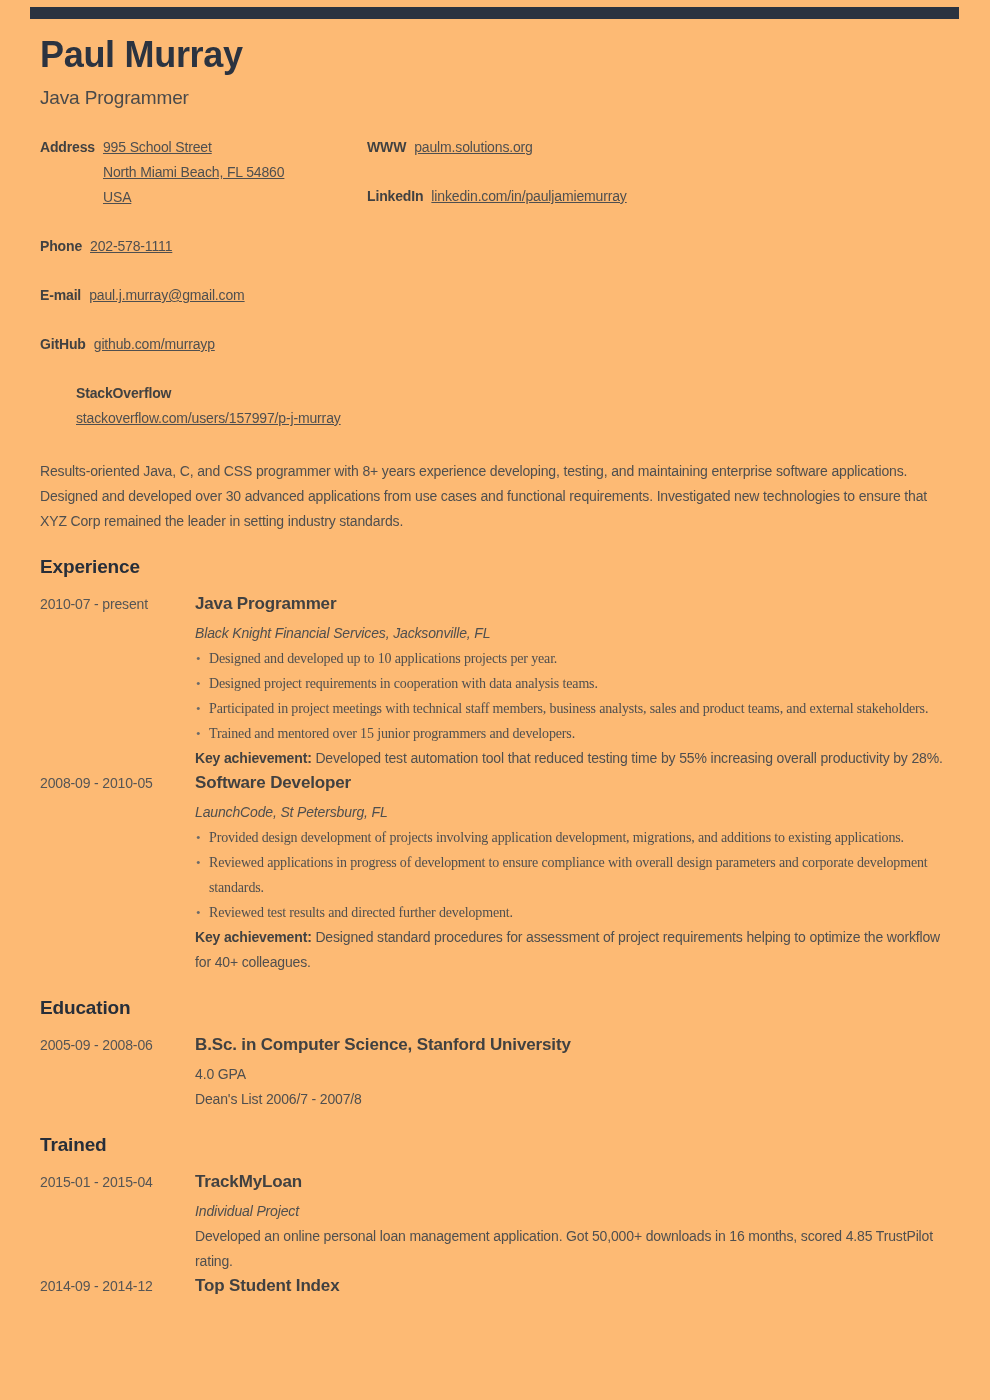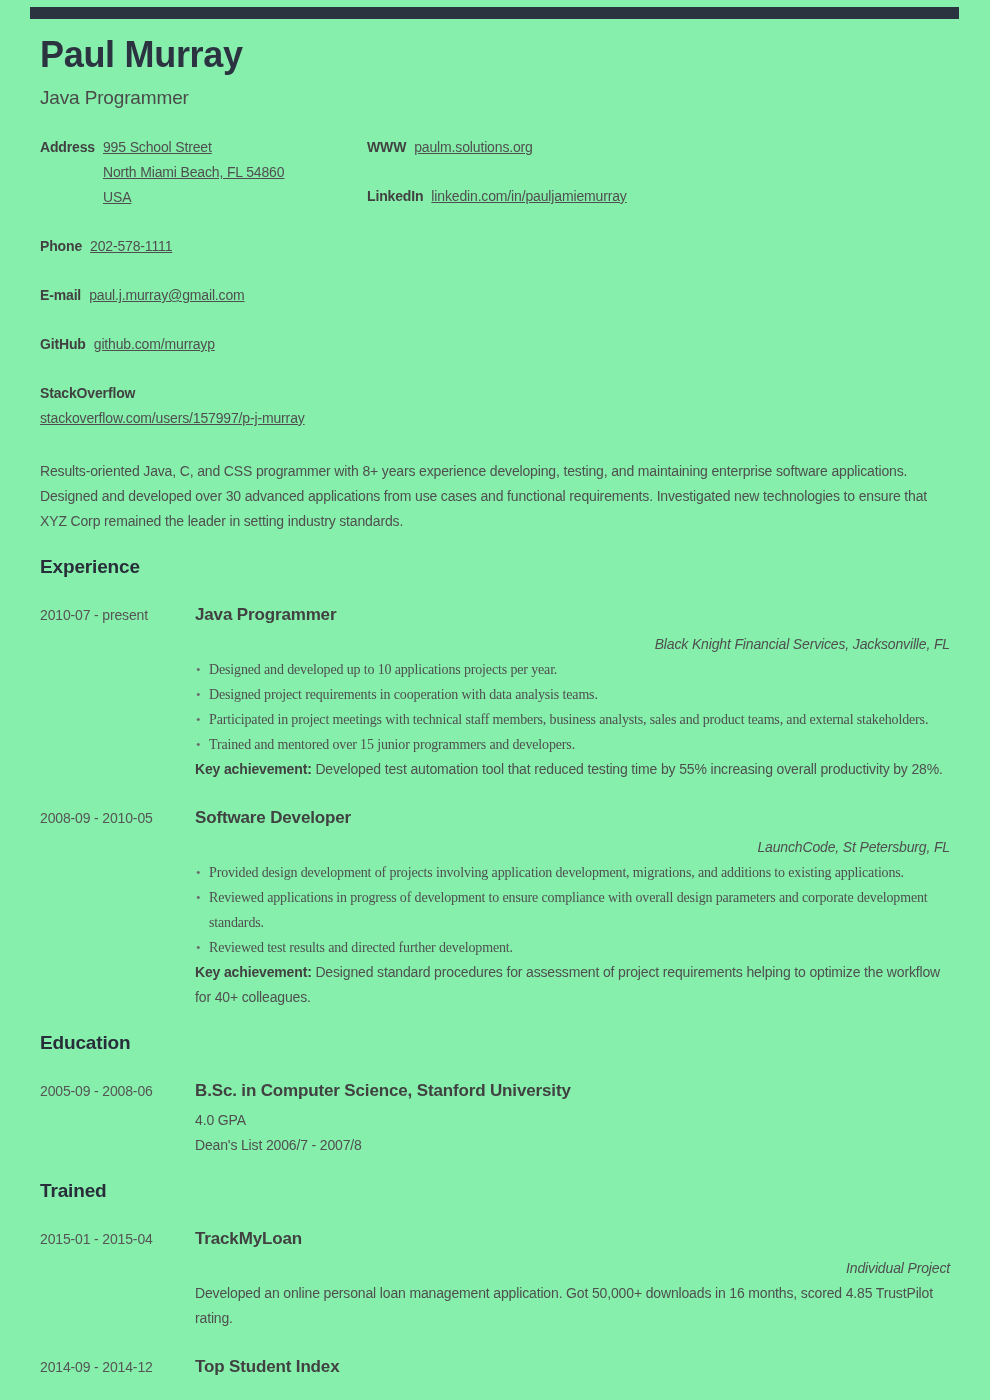--- a/index.html
+++ b/index.html
@@ -1,21 +1,21 @@
 <!DOCTYPE html>
 <html><head>
 <meta charset="utf-8">
 <style>
   * { margin:0; padding:0; box-sizing:border-box; }
   html,body { background:#ffffff; }
   .page {
     position:relative;
     width:990px; height:1400px;
     margin:0 auto;
-    background:#86efac;
+    background:#fdba74;
     overflow:hidden;
     font-family:"Liberation Sans", sans-serif;
     color:#4f4f4f;
     letter-spacing:-0.15px;
   }
   .accent-bar {
     position:absolute; top:7px; left:30px;
     width:929px; height:12px;
     background:#2b3340;
   }
@@ -30,39 +30,39 @@
     margin-top:8px;
     font-size:19px; line-height:26px;
     color:#4a4a4a;
   }
   .contact {
     margin-top:24px;
     display:grid; grid-template-columns:327px 1fr;
   }
   .contact-col { display:flex; flex-direction:column; gap:24px; align-content:start; }
   .c-row { display:flex; font-size:14px; line-height:25px; }
-  .c-row.stacked { display:block; }
+  .c-row.stacked { display:block;margin-left:36px; }
   .c-label { font-weight:bold; color:#414141; margin-right:8px; white-space:nowrap; }
   .c-val div { line-height:25px;text-decoration:underline; }
   .c-row.stacked .c-label { display:block; }
   .summary {
     margin-top:28px;
     font-size:14px; line-height:25px;
     max-width:912px;
   }
   .section-heading {
     margin-top:20px;
     font-size:19px; line-height:26px;
     font-weight:bold; color:#272e39;
   }
-  .entries { margin-top:23px; display:flex; flex-direction:column; gap:24px; }
+  .entries { margin-top:12px; display:flex; flex-direction:column; }
   .entry { display:grid; grid-template-columns:155px 1fr; }
   .entry-dates { font-size:14px; line-height:25px; color:#555555; }
   .entry-title { font-size:17px; line-height:24px; font-weight:bold; color:#414141; }
-  .entry-subtitle { margin-top:5px; font-size:14px; line-height:25px; font-style:italic;text-align:right; }
+  .entry-subtitle { margin-top:5px; font-size:14px; line-height:25px; font-style:italic; }
   .bullets { list-style:none; margin-top:0;font-family:Liberation Serif, serif; }
   .bullets li {
     position:relative;
     padding-left:14px;
     font-size:14px; line-height:25px;
   }
   .bullets li::before {
     content:"•";
     position:absolute; left:1px; top:0;
     color:#6a6a6a; font-size:13px;

